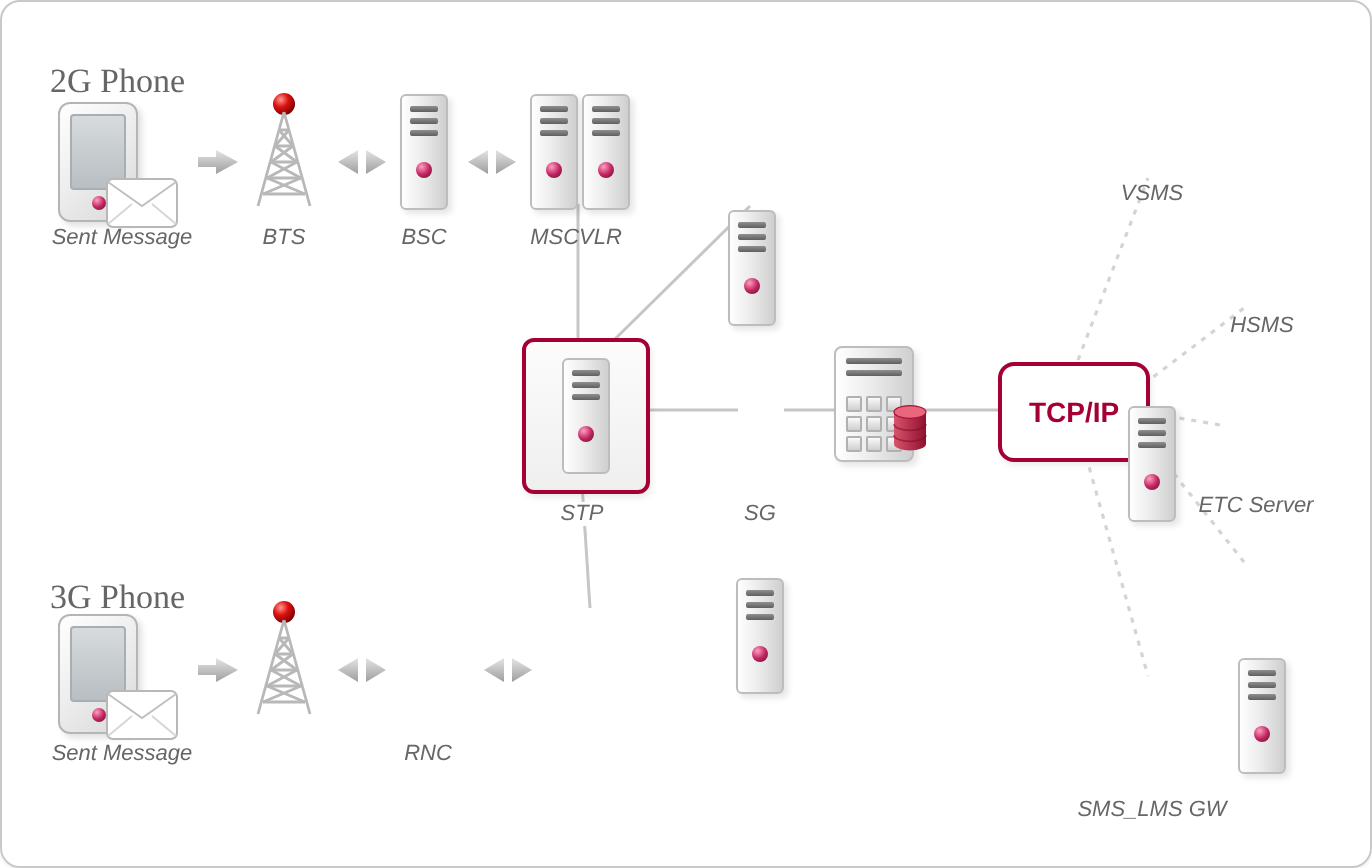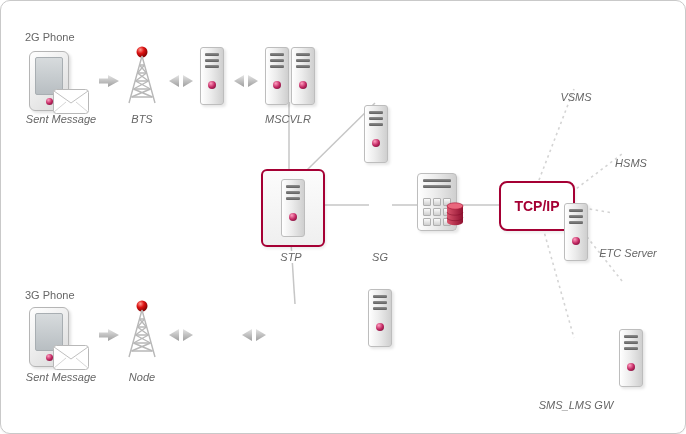--- a/index.html
+++ b/index.html
@@ -11,21 +11,21 @@
   }
   #wires{position:absolute;left:0;top:0;width:684px;height:432px;}
   .node{position:absolute;}
   .lbl{
     position:absolute;width:100px;font-size:11px;color:#666;
     text-align:center;line-height:13px;
   }
   .lbl span{padding:0 2px;font-style:italic;}
   .lbl.onwire span{background:#ffffff;}
   .lbl.accent{color:#a50034;font-weight:bold;}
-  .title{position:absolute;font-size:11px;color:#666;}
+  .title{position:absolute;font-size:17px;color:#666;font-family:Liberation Serif, serif;}
 
   
   .server{
     width:22px;height:56px;position:relative;border:1px solid #bdbdbd;border-radius:3px;
     background:linear-gradient(90deg,#ffffff,#ececec 45%,#cfcfcf);
     box-shadow:2px 2px 3px rgba(0,0,0,.10);
   }
   .server .slots{position:absolute;top:5px;left:4px;right:4px;}
   .server .slots i{display:block;height:3px;margin-bottom:3px;background:linear-gradient(180deg,#8f8f8f,#5f5f5f);border-radius:1px;}
   .server .ball{
@@ -154,20 +154,21 @@
   </svg>
 
   <div class="node server" style="left:199px;top:46px">
     <div class="slots">
         <i></i>
         <i></i>
         <i></i>
       </div>
       <div class="ball"></div>
   </div>
+  <div class="lbl" style="left:161px;top:112px"><span>BSC</span></div>
 
   <svg class="arrow" style="left:231px;top:72px" width="28" height="16" viewBox="0 0 28 16">
     <polygon points="12,2 2,8 12,14" fill="url(#gradArrow)"></polygon>
       <polygon points="16,2 26,8 16,14" fill="url(#gradArrow)"></polygon>
   </svg>
 
   <div class="node twin" style="left:264px;top:46px">
     <div class="server">
         <div class="slots">
           <i></i>
@@ -292,27 +293,27 @@
   </svg>
 
   <svg class="node" style="left:119px;top:298px" width="44" height="62" viewBox="0 0 44 62">
     <circle cx="22" cy="7" r="5.5" fill="url(#gradBall)"></circle>
     <g stroke="#b8b8b8" stroke-width="1.4" fill="none">
       <path d="M22 11 L9 58 M22 11 L35 58"></path>
       <path d="M19.5 20 H24.5 M17.5 28 H26.5 M15.5 36 H28.5 M13.5 44 H30.5 M11.5 52 H32.5"></path>
       <path d="M19.5 20 L26.5 28 M24.5 20 L17.5 28 M17.5 28 L28.5 36 M26.5 28 L15.5 36 M15.5 36 L30.5 44 M28.5 36 L13.5 44 M13.5 44 L32.5 52 M30.5 44 L11.5 52"></path>
     </g>
   </svg>
-  <div class="lbl" style="left:91px;top:370px"><span>Node</span></div>
 
   <svg class="arrow" style="left:166px;top:326px" width="28" height="16" viewBox="0 0 28 16">
     <polygon points="12,2 2,8 12,14" fill="url(#gradArrow)"></polygon>
       <polygon points="16,2 26,8 16,14" fill="url(#gradArrow)"></polygon>
   </svg>
 
+  <div class="lbl" style="left:163px;top:370px"><span>RNC</span></div>
 
   <svg class="arrow" style="left:239px;top:326px" width="28" height="16" viewBox="0 0 28 16">
     <polygon points="12,2 2,8 12,14" fill="url(#gradArrow)"></polygon>
       <polygon points="16,2 26,8 16,14" fill="url(#gradArrow)"></polygon>
   </svg>
 
 
 </div>
 
 </body></html>

